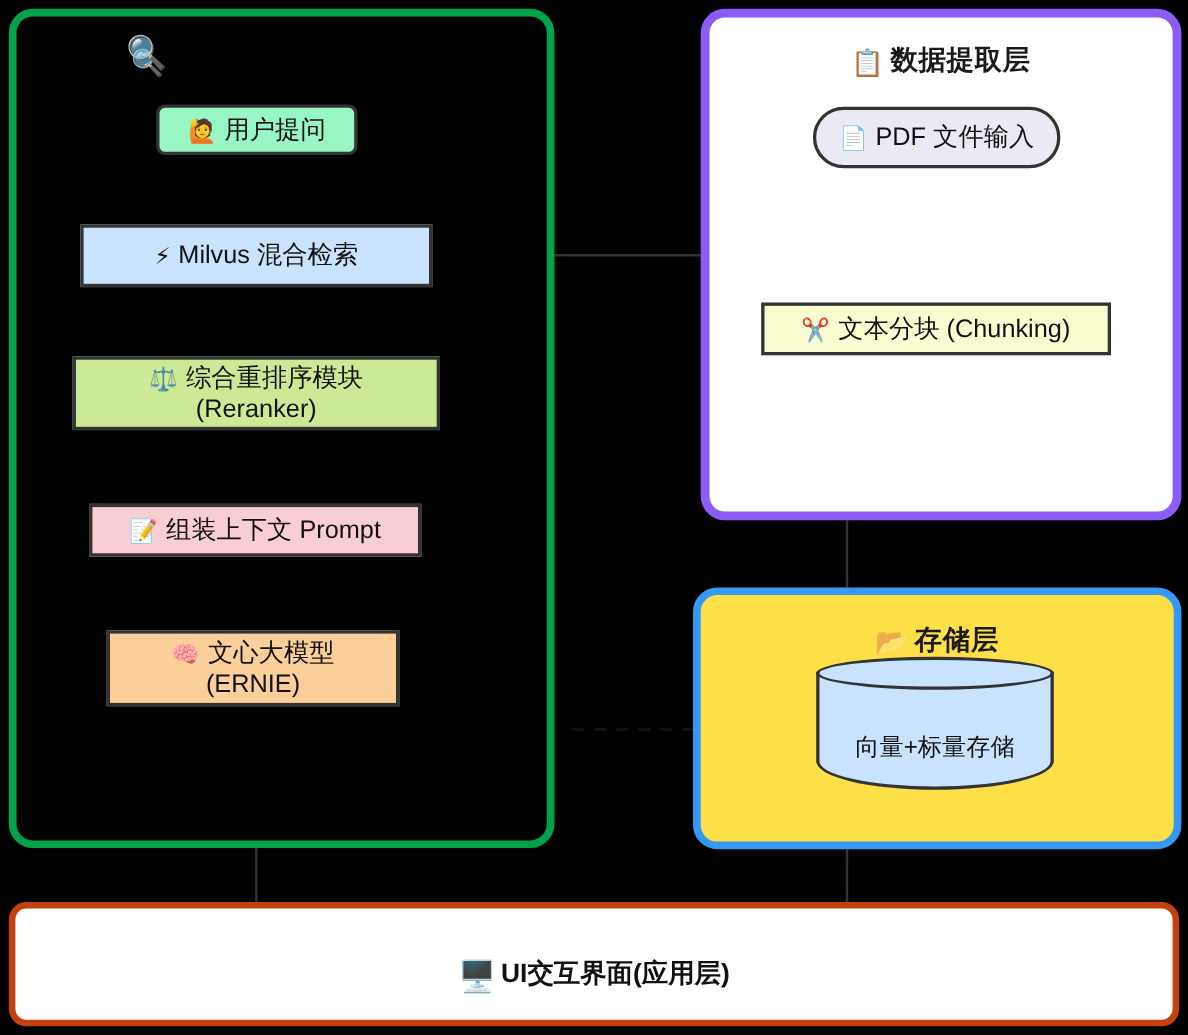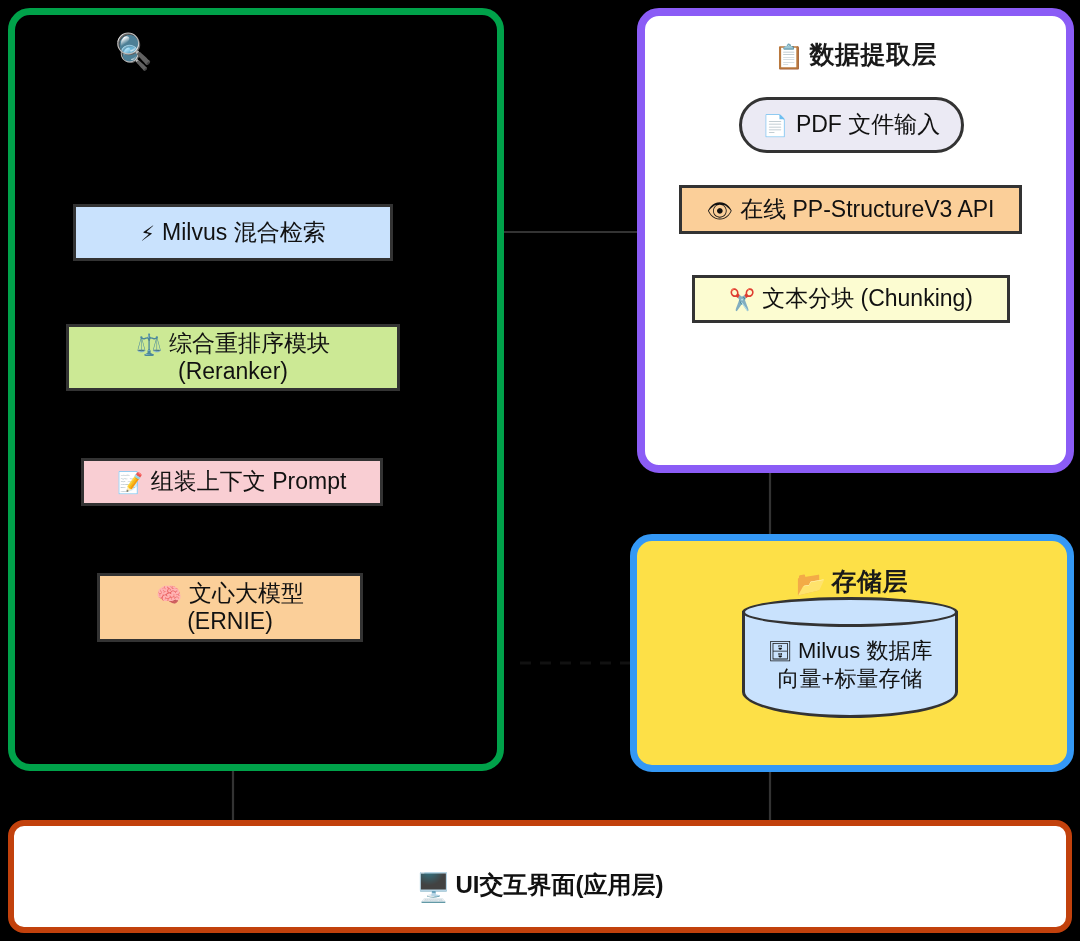--- a/index.html
+++ b/index.html
@@ -217,20 +217,23 @@
   </svg>
 
   <div class="subgraph sg-query">
     <div class="sg-title">
       <span class="ticon">🔍</span><span></span>
     </div>
   </div>
 
   <div style="position:absolute;left:115px;top:34px;font-size:30px;line-height:1;">🔍</div>
 
+  <div class="node round" id="n-user">
+    <span><span class="nicon">🙋</span><span>用户提问</span></span>
+  </div>
 
   <div class="node rect" id="n-milvus">
     <span><span class="nicon">⚡</span><span>Milvus 混合检索</span></span>
   </div>
 
   <div class="node rect" id="n-rerank">
     <span>
       <span class="nicon">⚖️</span><span>综合重排序模块</span><br>
       <span>(Reranker)</span>
     </span>
@@ -251,40 +254,37 @@
   <div class="subgraph sg-extract">
     <div class="sg-title">
       <span class="ticon">📋</span><span>数据提取层</span>
     </div>
   </div>
 
   <div class="node stadium" id="n-pdf">
     <span><span class="nicon">📄</span><span>PDF 文件输入</span></span>
   </div>
 
-  <div class="node rect" id="n-api">
-    <span><span class="nicon">👁</span><span>在线 PP-StructureV3 API</span></span>
-  </div>
 
   <div class="node rect" id="n-chunk">
     <span><span class="nicon">✂️</span><span>文本分块 (Chunking)</span></span>
   </div>
 
 
   <div class="subgraph sg-storage">
     <div class="sg-title">
       <span class="ticon">📂</span><span>存储层</span>
     </div>
   </div>
 
   <div id="db-cyl">
     <div class="cyl-body"></div>
     <div class="cyl-top"></div>
     <div class="cyl-label">
-      <span><span class="nicon">🗄</span><span>Milvus 数据库</span></span><br>
+      <br>
       <span>向量+标量存储</span>
     </div>
   </div>
 
   <div class="subgraph sg-ui">
     <div id="ui-label">
       <span class="nicon">🖥️</span><span>UI交互界面(应用层)</span>
     </div>
   </div>
 

